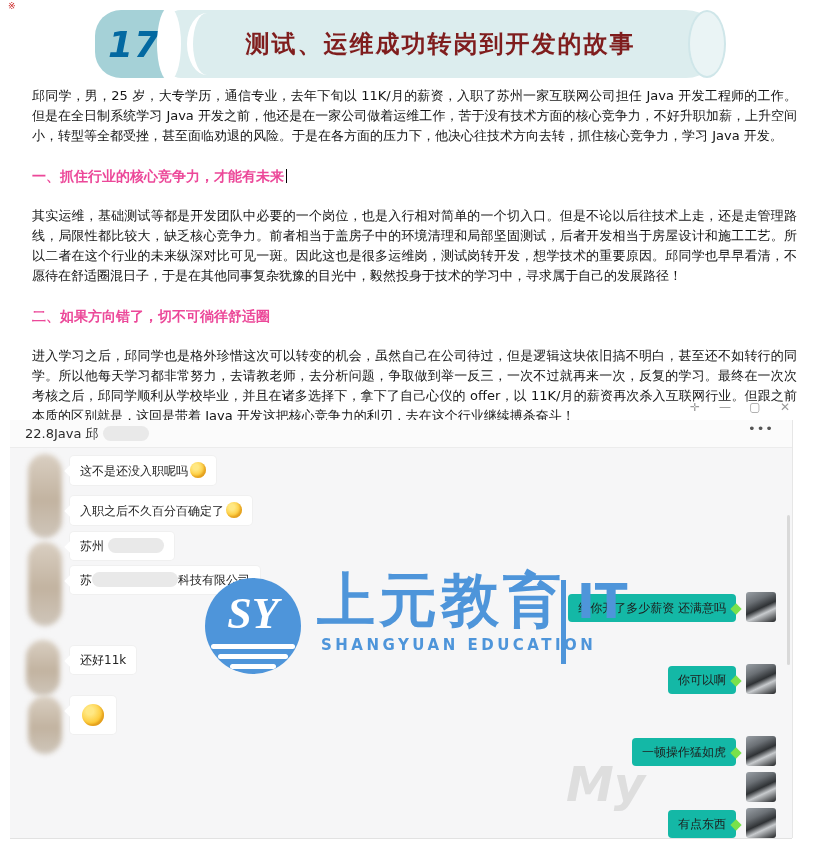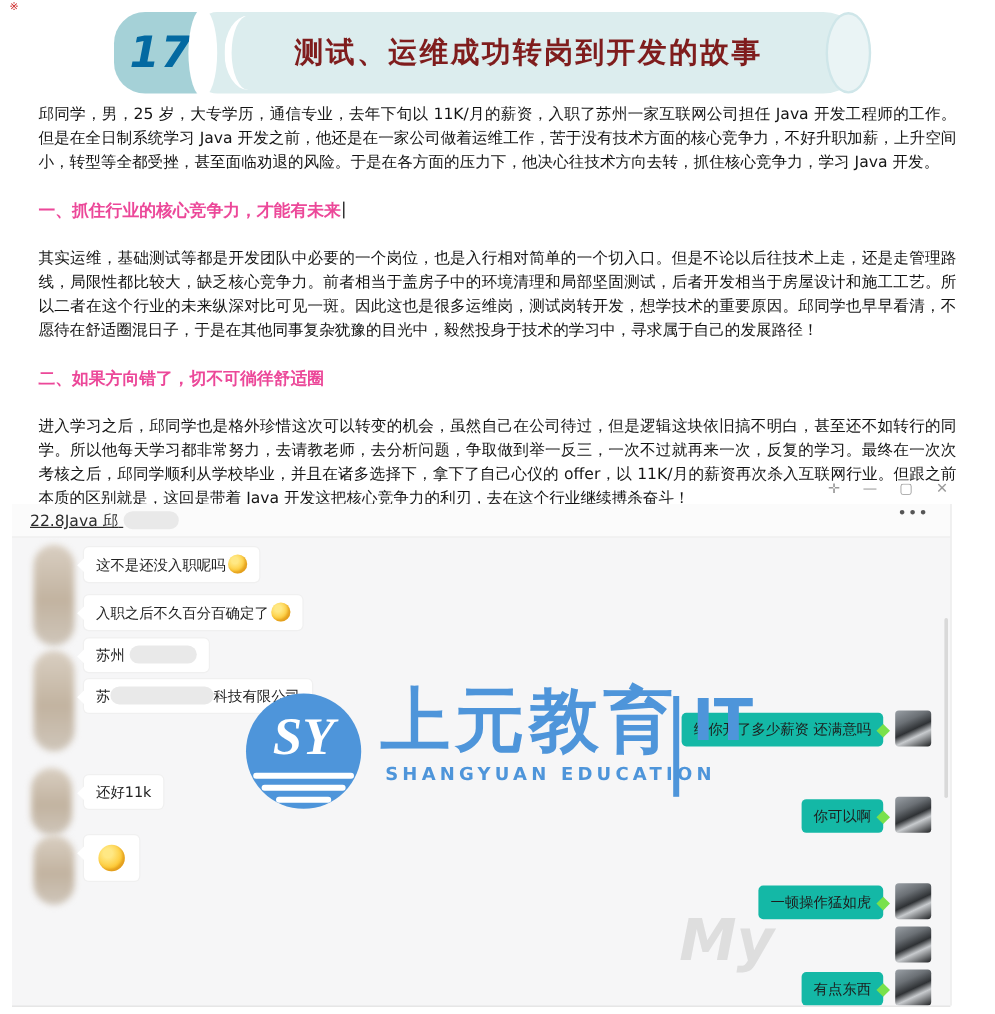--- a/index.html
+++ b/index.html
@@ -34,21 +34,21 @@
   .caret{display:inline-block;width:1px;height:14px;background:#000;vertical-align:-2px;margin-left:2px;}
   
   .win-controls{position:absolute;left:688px;top:403px;width:104px;height:15px;overflow:hidden;}
   .win-controls-inner{display:flex;justify-content:space-between;margin-top:-4px;color:#9a9a9a;font-size:12px;line-height:16px;}
   .ctrl{width:14px;text-align:center;}
   
   .chat{position:absolute;left:10px;top:420px;width:782px;height:418px;background:#f6f6f7;
     overflow:hidden;border-bottom:1px solid #e2e2e2;}
   .chat-edge{position:absolute;left:792px;top:420px;width:1px;height:418px;background:#e6e6e6;}
   .chat-titlebar{position:absolute;left:0;top:0;right:0;height:27px;background:#fbfbfb;border-bottom:1px solid #ececec;}
-  .chat-title{position:absolute;left:15px;top:5px;font-size:13px;color:#2b2b2b;text-decoration:underline;}
+  .chat-title{position:absolute;left:15px;top:5px;font-size:13px;color:#2b2b2b;}
   .redact{display:inline-block;height:15px;background:#e9e9e9;border-radius:9px;vertical-align:-3px;}
   .w46{width:46px}.w56{width:56px}.w86{width:86px}
   .chat-more{position:absolute;right:18px;top:1px;font-size:13px;color:#555;letter-spacing:1px;}
   
   .blob{position:absolute;width:34px;border-radius:17px;filter:blur(2.5px);
     background:linear-gradient(180deg,#d9cfc2 0%,#c2b3a0 55%,#cfc6ba 100%);}
   .blob1{left:18px;top:34px;height:84px;}
   .blob2{left:18px;top:122px;height:84px;}
   .blob3{left:16px;top:220px;height:56px;}
   .blob4{left:18px;top:276px;height:58px;}

